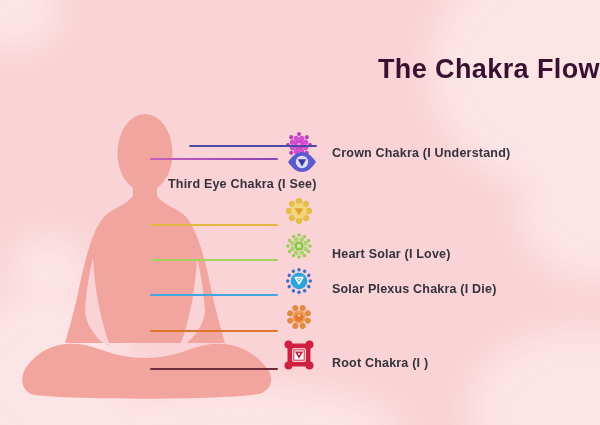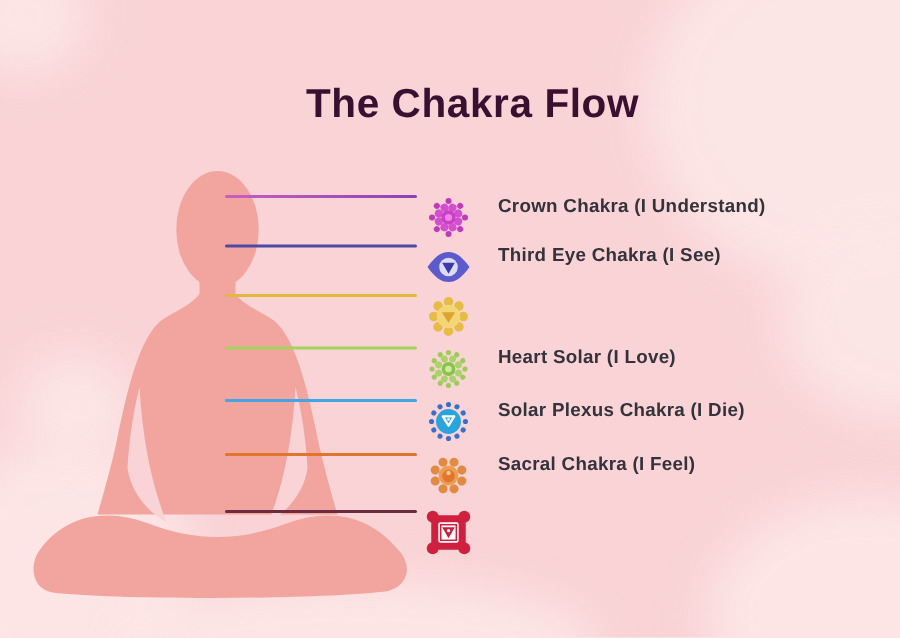--- a/index.html
+++ b/index.html
@@ -11,28 +11,28 @@
   .blob { position:absolute; background:#fde7e7; border-radius:50%; filter:blur(16px); opacity:.9; }
   .b1 { left:430px; top:-50px;  width:260px; height:240px; }
   .b2 { left:520px; top:150px;  width:160px; height:130px; }
   .b3 { left:470px; top:330px;  width:220px; height:160px; }
   .b4 { left:-40px; top:290px;  width:170px; height:180px; }
   .b5 { left:10px;  top:235px;  width:80px;  height:70px;  }
   .b6 { left:-30px; top:-30px;  width:90px;  height:80px;  }
   .b7 { left:80px;  top:385px;  width:320px; height:90px;  }
 
   .title {
-    position:absolute; top:54px; left:0; right:0; text-align:center;
+    position:absolute; top:54px; left:0; right:0; text-align:right;
     font-size:27px; font-weight:bold; letter-spacing:.4px; color:#3a1031;padding-left:30px;
   }
 
   .figure { position:absolute; left:15px; top:108px; width:265px; height:300px; }
 
-  .row { position:absolute; left:150px; height:30px; display:flex; align-items:flex-start; z-index:3; }
-  .r1 { top:130px; } .r2 { top:163px; } .r3 { top:196px; }
+  .row { position:absolute; left:150px; height:30px; display:flex; align-items:flex-end; z-index:3; }
+  .r1 { top:130px; } .r2 { top:145px;flex-direction:column; } .r3 { top:196px; }
   .r4 { top:231px; } .r5 { top:266px; } .r6 { top:302px; } .r7 { top:340px; }
 
   .line { width:128px; height:2px; border-radius:1px; flex:none; }
   .iconbox { width:30px; height:30px; margin-left:6px; flex:none;
              display:flex; align-items:center; justify-content:center; }
   .label { margin-left:18px; font-size:12.5px; font-weight:bold; color:#34323b;
            letter-spacing:.2px; white-space:nowrap; }
 </style>
 </head>
 <body>
@@ -209,35 +209,35 @@
           <circle cx="14" cy="4.4" r="3" transform="rotate(202.5 14 14)"></circle>
             <circle cx="14" cy="4.4" r="3" transform="rotate(247.5 14 14)"></circle>
           <circle cx="14" cy="4.4" r="3" transform="rotate(292.5 14 14)"></circle>
             <circle cx="14" cy="4.4" r="3" transform="rotate(337.5 14 14)"></circle>
         </g>
         <circle cx="14" cy="14" r="6.6" fill="#ee9c52"></circle>
         <circle cx="14" cy="14.4" r="4.2" fill="#e2762c"></circle>
         <circle cx="14" cy="12.4" r="1.5" fill="#f8c88e"></circle>
       </svg>
     </div>
-    <div class="label">Sacral Chakra (I Feel)</div>
   </div>
 
   <div class="row r7">
     <div class="line" style="background: rgb(111, 43, 62);"></div>
     <div class="iconbox">
       <svg width="30" height="30" viewBox="0 0 30 30">
         <g fill="#d0203f">
           <rect x="3.5" y="3.5" width="23" height="23" rx="4"></rect>
           <circle cx="4.5" cy="4.5" r="4"></circle>
             <circle cx="25.5" cy="4.5" r="4"></circle>
           <circle cx="4.5" cy="25.5" r="4"></circle>
             <circle cx="25.5" cy="25.5" r="4"></circle>
         </g>
         <rect x="8.2" y="8.2" width="13.6" height="13.6" rx="1.5" fill="#ffffff"></rect>
         <rect x="9.8" y="9.8" width="10.4" height="10.4" fill="none" stroke="#d0203f" stroke-width="1"></rect>
         <path d="M10.8 11.5 L19.2 11.5 L15 18.8 Z" fill="#c81f3e"></path>
         <circle cx="15" cy="13.8" r="1.1" fill="#ffffff"></circle>
       </svg>
     </div>
+    <div class="label">Root Chakra (I )</div>
   </div>
 
 </div>
 
 </body></html>

